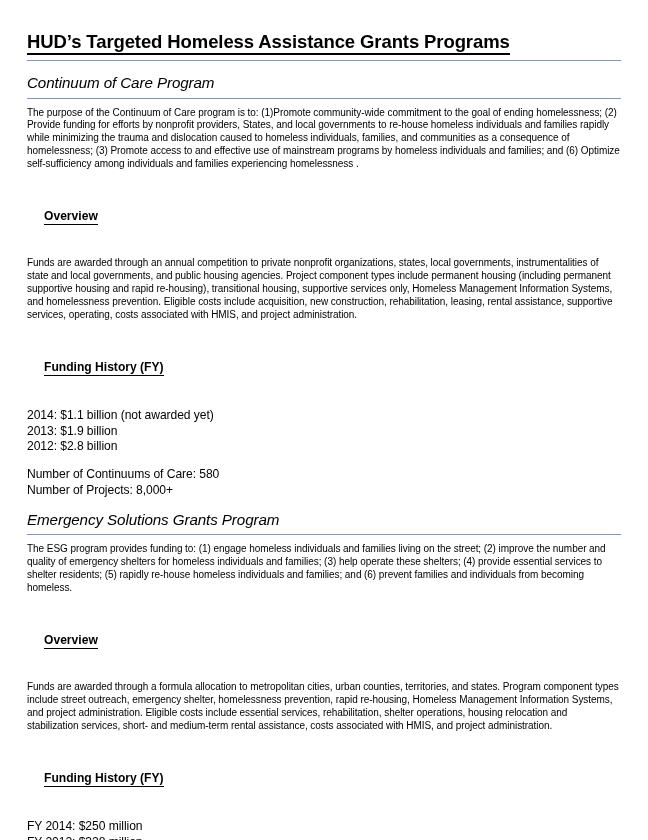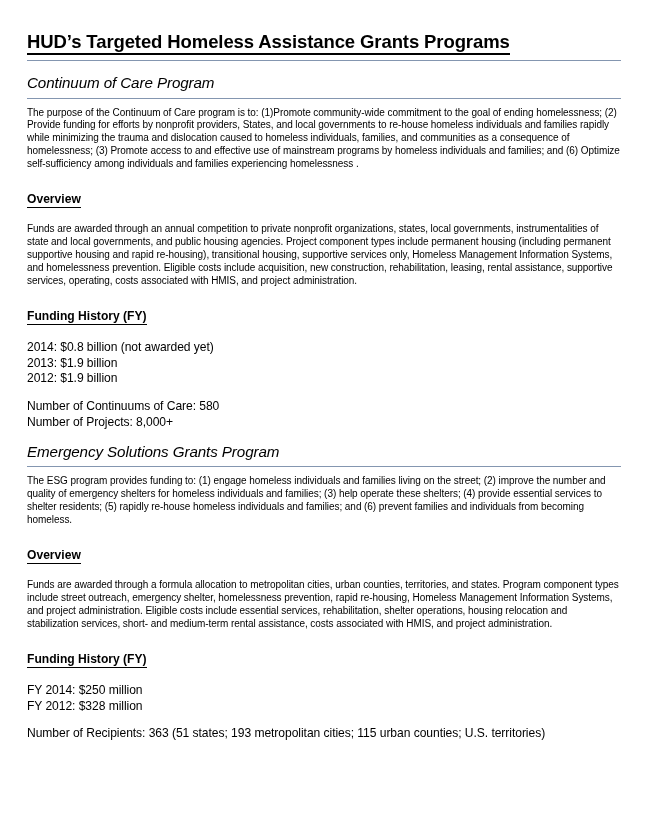--- a/index.html
+++ b/index.html
@@ -65,21 +65,21 @@
   .sub-heading {
     font-size: 12.1px;
     font-weight: bold;
     line-height: 1.2;
     margin: 0;
     display: inline-block;
     border-bottom: 1.3px solid #000000;
     padding-bottom: 0.5px;
   }
   .sub-heading-wrap {
-    margin: 0;
+    margin: 17px;
   }
 
   
   p.body {
     font-size: 10px;
     line-height: 1.295;
     margin: 0;
     text-align: left;
     letter-spacing: -0.06px;
   }
@@ -120,23 +120,23 @@
     <div class="gap-md"></div>
     <p class="body">Funds are awarded through an annual competition to private nonprofit organizations, states, local governments, instrumentalities of state and local governments, and public housing agencies.  Project component types include permanent housing (including permanent supportive housing and rapid re-housing), transitional housing, supportive services only, Homeless Management Information Systems, and homelessness prevention.  Eligible costs include acquisition, new construction, rehabilitation, leasing, rental assistance, supportive services, operating, costs associated with HMIS, and project administration.</p>
 
     <div class="gap-lg"></div>
     <div class="sub-heading-wrap">
       <span class="sub-heading">Funding History (FY)</span>
     </div>
 
     <div class="gap-md"></div>
     <div class="list-lines">
-      <div>2014: $0.8 billion (not awarded yet)</div>
+      <div>2014: $1.1 billion (not awarded yet)</div>
       <div>2013: $1.9 billion</div>
-      <div>2012: $1.9 billion</div>
+      <div>2012: $2.8 billion</div>
     </div>
 
     <div class="gap-sm"></div>
     <div class="list-lines">
       <div>Number of Continuums of Care: 580</div>
       <div>Number of Projects: 8,000+</div>
     </div>
 
     <div class="section-heading">Emergency Solutions Grants Program</div>
     <hr class="rule">

